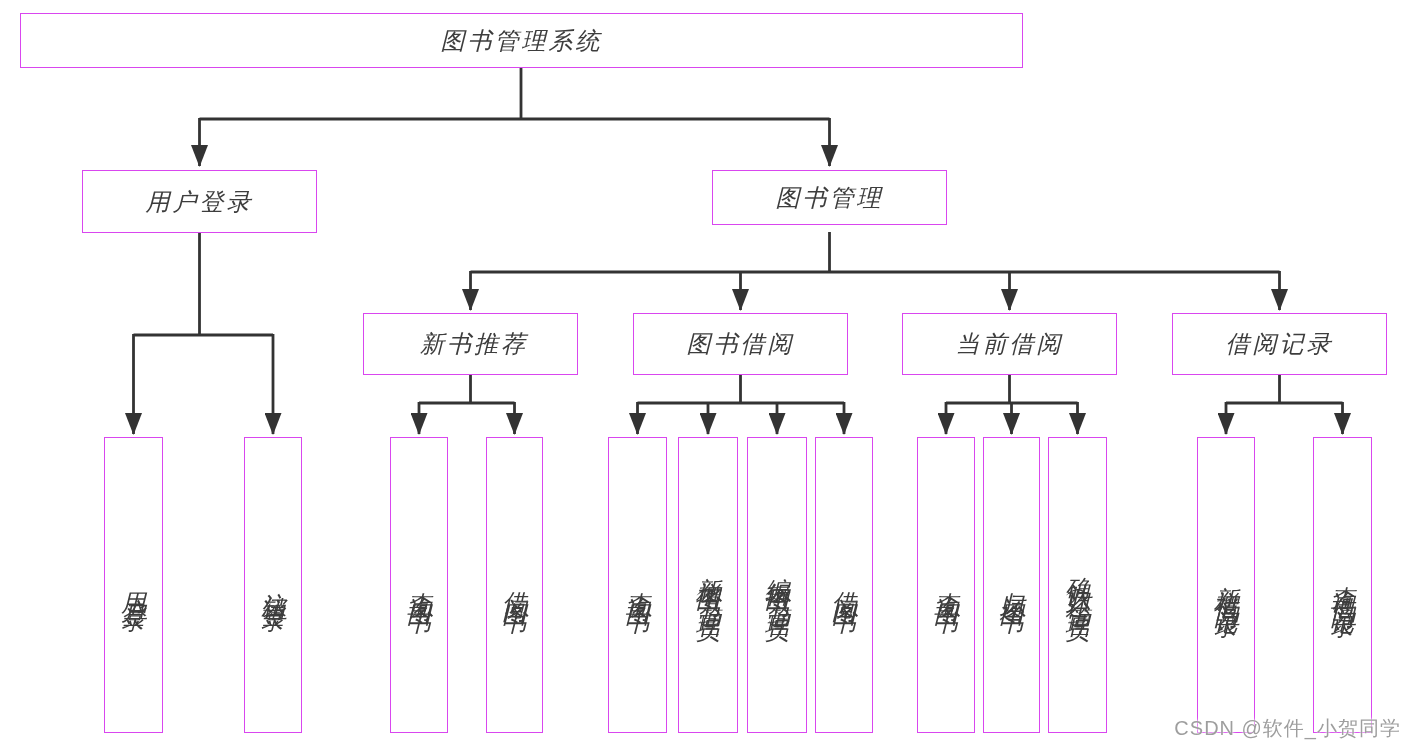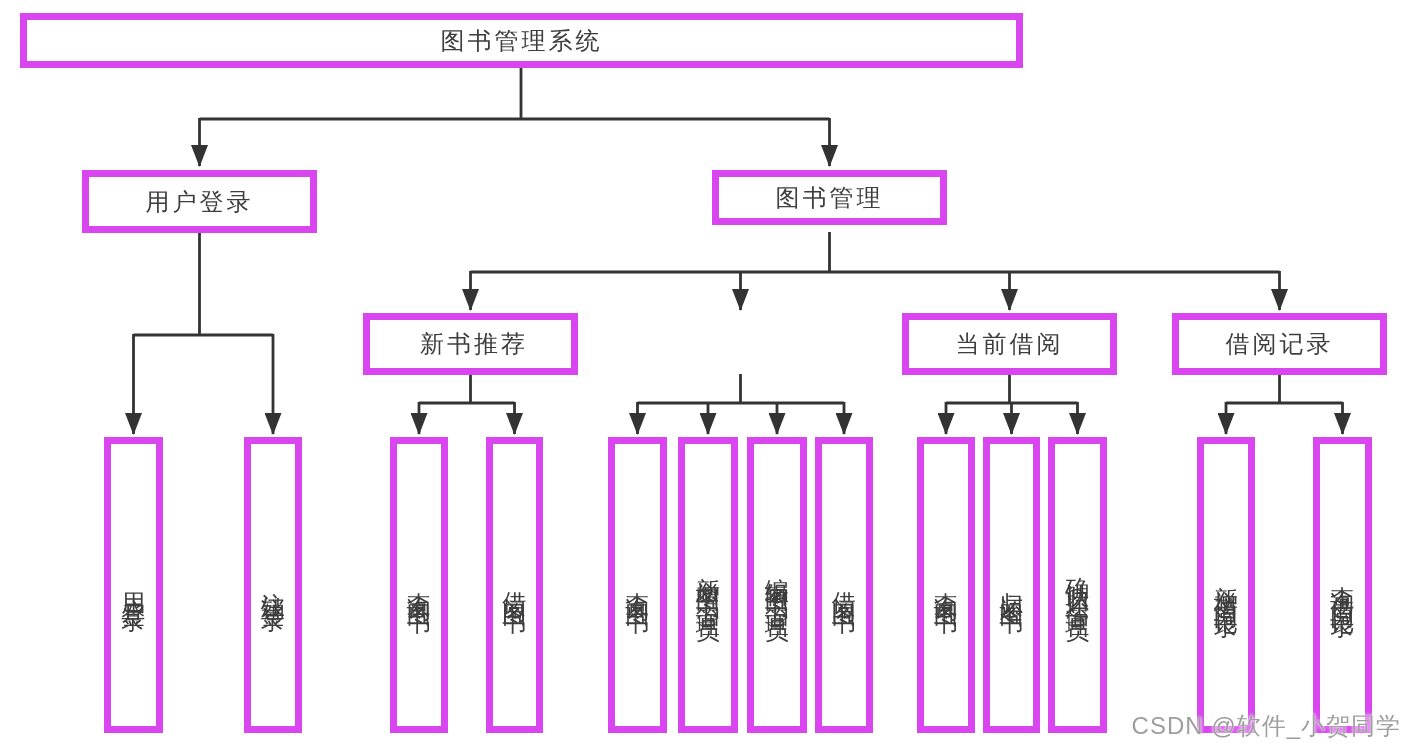--- a/index.html
+++ b/index.html
@@ -4,23 +4,24 @@
 <style>
   html, body { margin:0; padding:0; background:#ffffff; }
   body {
     width:1405px; height:747px; position:relative; overflow:hidden;
     font-family:"Liberation Sans","DejaVu Sans",sans-serif;
   }
   .canvas { position:absolute; inset:0; width:1405px; height:747px; }
   svg.connectors { position:absolute; left:0; top:0; }
   .node {
     position:absolute; box-sizing:border-box; background:#ffffff;
-    border:7px solid #d946ef; color:#3d3d3d;
+    border:1px solid #d946ef; color:#3d3d3d;
     display:flex; align-items:center; justify-content:center;
     text-align:center;
+    font-style:italic;
   }
   .h-label { font-size:24px; letter-spacing:3px; white-space:nowrap; }
   .n-root      { left:20px;  top:13px;  width:1003px; height:55px; }
   .n-userlogin { left:82px;  top:170px; width:235px;  height:63px; }
   .n-bookmgmt  { left:712px; top:170px; width:235px;  height:55px; }
   .n-l3        { top:313px;  width:215px; height:62px; }
   .n-nbr { left:363px;padding-left:7px; }  .n-bb { left:633px; }
   .n-cb { left:902px; }   .n-br { left:1172px; }
   .leaf { top:437px; height:296px; }
   .vtext {
@@ -35,21 +36,21 @@
   .lf-bb2 { left:678px;  width:60px; }
   .lf-bb3 { left:747px;  width:60px; }
   .lf-bb4 { left:815px;  width:58px; }
   .lf-cb1 { left:917px;  width:58px; }
   .lf-cb2 { left:983px;  width:57px; }
   .lf-cb3 { left:1048px; width:59px; }
   .lf-br1 { left:1197px; width:58px; }
   .lf-br2 { left:1313px; width:59px; }
   .watermark {
     position:absolute; right:4px; bottom:5px;
-    font-size:24px; color:#9e9e9e; letter-spacing:1px; white-space:nowrap;
+    font-size:20px; color:#9e9e9e; letter-spacing:1px; white-space:nowrap;
     text-shadow:0 0 2px #ffffff, 0 0 4px #ffffff;
   }
 </style>
 </head>
 <body>
 
 <div class="canvas">
 
   <svg class="connectors" width="1405" height="747" viewBox="0 0 1405 747">
     <defs>
@@ -115,20 +116,23 @@
   <div class="node n-userlogin">
     <span class="h-label">用户登录</span>
   </div>
   <div class="node n-bookmgmt">
     <span class="h-label">图书管理</span>
   </div>
 
   <div class="node n-l3 n-nbr">
     <span class="h-label">新书推荐</span>
   </div>
+  <div class="node n-l3 n-bb">
+    <span class="h-label">图书借阅</span>
+  </div>
   <div class="node n-l3 n-br">
     <span class="h-label">借阅记录</span>
   </div>
   <div class="node n-l3 n-cb">
     <span class="h-label">当前借阅</span>
   </div>
 
   <div class="node leaf lf-ul1">
     <span class="vtext">用户登录</span>
   </div>

